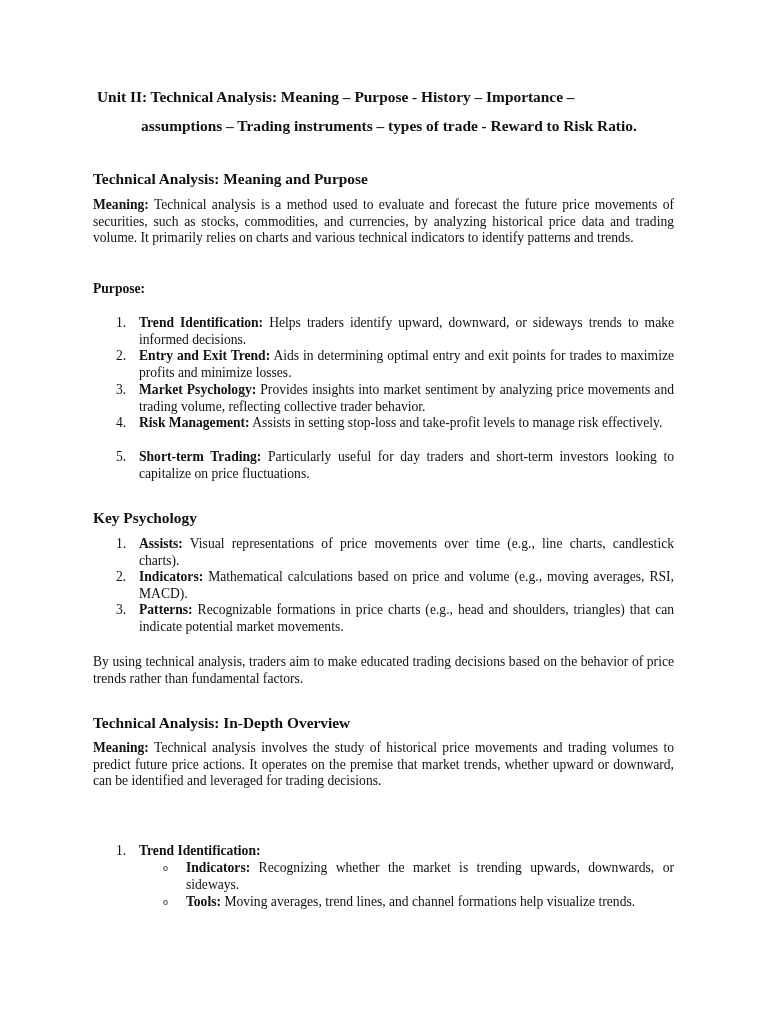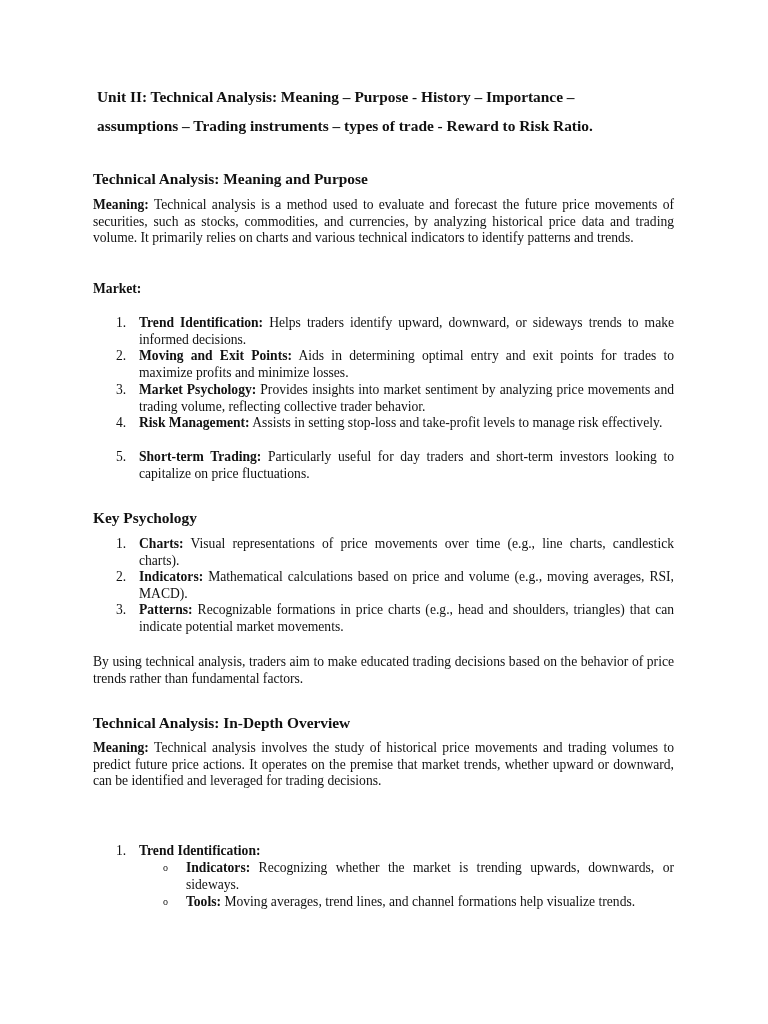--- a/index.html
+++ b/index.html
@@ -28,56 +28,56 @@
     }
     .sub .bullet { position: absolute; left: 0; top: 0; font-size: 10px; line-height: 16.7px; }
     .sub .body { position: absolute; left: 23px; top: 0; width: 488px; text-align: justify; text-align-last: left; }
   </style>
 </head>
 <body>
 
 <div class="page">
 
   <div class="abs title-line" style="top:88px;">Unit II: Technical Analysis: Meaning – Purpose - History – Importance –</div>
-  <div class="abs title-line" style="top:117px;">assumptions – Trading instruments – types of trade - Reward to Risk Ratio.</div>
+  <div class="abs title-line" style="top:117px;margin-left:44px;">assumptions – Trading instruments – types of trade - Reward to Risk Ratio.</div>
 
   <div class="abs h2" style="top:161px;">Technical Analysis: Meaning and Purpose</div>
 
   <div class="abs para" style="top:197px;">
     <span class="label-bold">Meaning:</span><span> Technical analysis is a method used to evaluate and forecast the future price movements of securities, such as stocks, commodities, and currencies, by analyzing historical price data and trading volume. It primarily relies on charts and various technical indicators to identify patterns and trends.</span>
   </div>
 
-  <div class="abs para" style="top:281px; font-weight:bold;">Market:</div>
+  <div class="abs para" style="top:281px; font-weight:bold;">Purpose:</div>
 
   <div class="abs li" style="top:315px;">
     <span class="num">1.</span>
     <div class="body"><span class="label-bold">Trend Identification:</span><span> Helps traders identify upward, downward, or sideways trends to make informed decisions.</span></div>
   </div>
   <div class="abs li" style="top:348px;">
     <span class="num">2.</span>
-    <div class="body"><span class="label-bold">Moving and Exit Points:</span><span> Aids in determining optimal entry and exit points for trades to maximize profits and minimize losses.</span></div>
+    <div class="body"><span class="label-bold">Entry and Exit Trend:</span><span> Aids in determining optimal entry and exit points for trades to maximize profits and minimize losses.</span></div>
   </div>
   <div class="abs li" style="top:382px;">
     <span class="num">3.</span>
     <div class="body"><span class="label-bold">Market Psychology:</span><span> Provides insights into market sentiment by analyzing price movements and trading volume, reflecting collective trader behavior.</span></div>
   </div>
   <div class="abs li" style="top:415px;">
     <span class="num">4.</span>
     <div class="body"><span class="label-bold">Risk Management:</span><span> Assists in setting stop-loss and take-profit levels to manage risk effectively.</span></div>
   </div>
   <div class="abs li" style="top:449px;">
     <span class="num">5.</span>
     <div class="body"><span class="label-bold">Short-term Trading:</span><span> Particularly useful for day traders and short-term investors looking to capitalize on price fluctuations.</span></div>
   </div>
 
   <div class="abs h2" style="top:500px;">Key Psychology</div>
 
   <div class="abs li" style="top:536px;">
     <span class="num">1.</span>
-    <div class="body"><span class="label-bold">Charts:</span><span> Visual representations of price movements over time (e.g., line charts, candlestick charts).</span></div>
+    <div class="body"><span class="label-bold">Assists:</span><span> Visual representations of price movements over time (e.g., line charts, candlestick charts).</span></div>
   </div>
   <div class="abs li" style="top:569px;">
     <span class="num">2.</span>
     <div class="body"><span class="label-bold">Indicators:</span><span> Mathematical calculations based on price and volume (e.g., moving averages, RSI, MACD).</span></div>
   </div>
   <div class="abs li" style="top:602px;">
     <span class="num">3.</span>
     <div class="body"><span class="label-bold">Patterns:</span><span> Recognizable formations in price charts (e.g., head and shoulders, triangles) that can indicate potential market movements.</span></div>
   </div>
 

